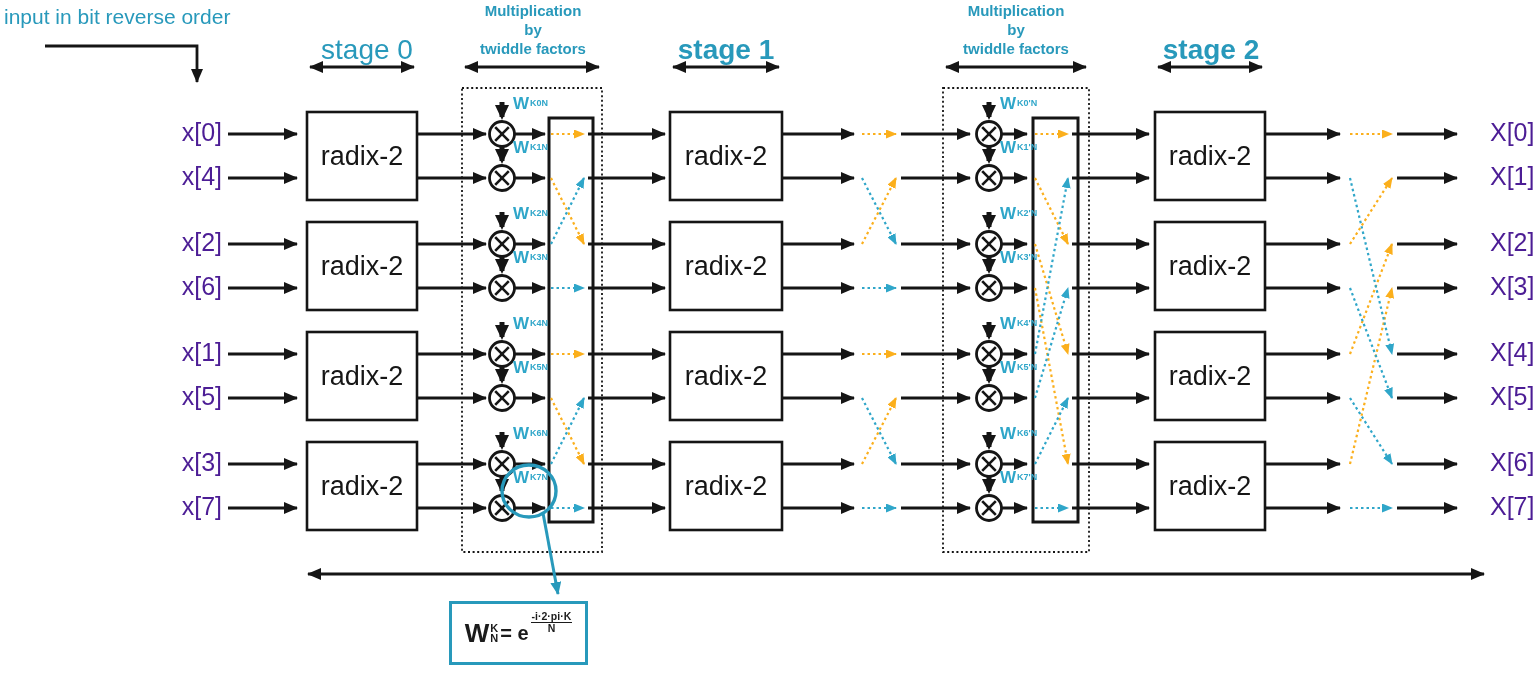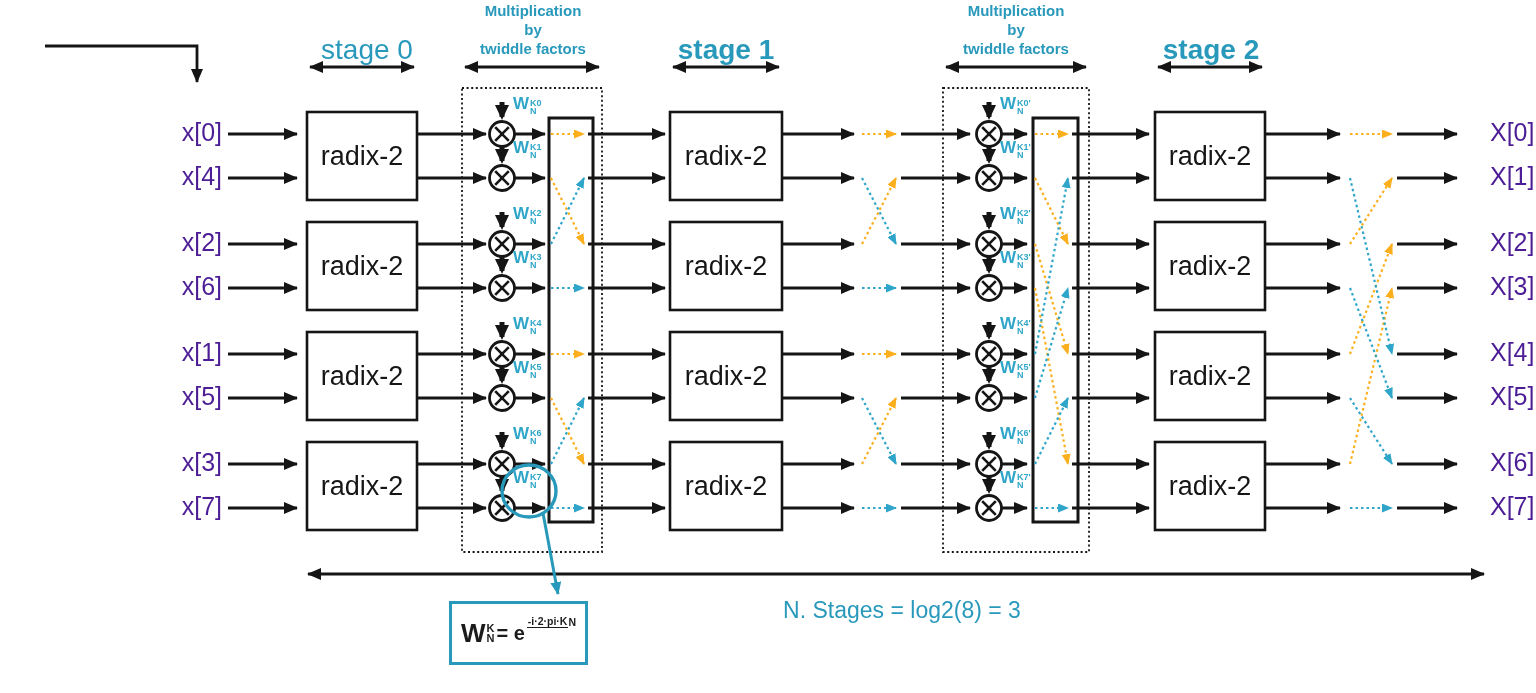--- a/index.html
+++ b/index.html
@@ -5,35 +5,35 @@
   html,body{margin:0;padding:0;background:#fff;}
   .canvas{position:relative;width:1536px;height:693px;background:#ffffff;
           font-family:"Liberation Sans",sans-serif;overflow:hidden;}
   .canvas svg{position:absolute;left:0;top:0;}
   svg text{font-family:"Liberation Sans",sans-serif;}
   .lbl{position:absolute;white-space:pre-line;}
   .teal{color:#2899bb;}
   .io-label{position:absolute;font-size:25px;color:#4c1d95;}
   .io-label.in{width:72px;text-align:right;}
   .wlabel{position:absolute;color:#2fa6c9;font-weight:bold;font-size:17px;line-height:15px;}
-  .wscripts{display:inline-flex;flex-direction:column;font-size:9px;line-height:8px;
+  .wscripts{display:inline-flex;flex-direction:row;font-size:9px;line-height:8px;
             vertical-align:3px;margin-left:1px;font-weight:bold;}
   .mult-label{font-size:15px;line-height:19px;text-align:center;font-weight:bold;}
   .stage-label{font-size:28px;text-align:center;}
   .note-label{font-size:21px;}
   .nstages-label{font-size:23px;text-align:center;}
   .caption-label{font-size:23px;text-align:center;}
   .formula-box{position:absolute;left:449px;top:601px;width:133px;height:58px;
                border:3px solid #2899bb;background:#fff;display:flex;align-items:center;
                justify-content:center;color:#1b1b1b;}
   .fw{font-size:26px;font-weight:600;}
   .fscripts{display:inline-flex;flex-direction:column;font-size:11px;line-height:10px;
             vertical-align:6px;margin:0 2px 0 1px;font-weight:600;}
   .feq{font-size:20px;font-weight:600;margin-right:2px;}
-  .ffrac{display:inline-flex;flex-direction:row;align-items:center;font-size:10.5px;
+  .ffrac{display:inline-flex;flex-direction:column;align-items:center;font-size:10.5px;
          line-height:11px;font-weight:600;transform:translateY(-11px);}
   .fnum{border-bottom:1.5px solid #1b1b1b;padding:0 1px;}
 </style>
 </head>
 <body>
 
 <div class="canvas">
   <svg id="d" width="1536" height="693" viewBox="0 0 1536 693">
       <defs>
         <marker id="mAe" markerUnits="userSpaceOnUse" markerWidth="14" markerHeight="12" refX="13" refY="6" orient="auto">
@@ -263,33 +263,33 @@
       <line x1="1350" y1="354" x2="1392" y2="244" stroke="#fbaf1c" stroke-width="2.2" stroke-dasharray="2.5 3" marker-end="url(#mY)"></line>
       <line x1="1350" y1="464" x2="1392" y2="288" stroke="#fbaf1c" stroke-width="2.2" stroke-dasharray="2.5 3" marker-end="url(#mY)"></line>
       <line x1="1350" y1="178" x2="1392" y2="354" stroke="#2fa6c9" stroke-width="2.2" stroke-dasharray="2.5 3" marker-end="url(#mB)"></line>
       <line x1="1350" y1="288" x2="1392" y2="398" stroke="#2fa6c9" stroke-width="2.2" stroke-dasharray="2.5 3" marker-end="url(#mB)"></line>
       <line x1="1350" y1="398" x2="1392" y2="464" stroke="#2fa6c9" stroke-width="2.2" stroke-dasharray="2.5 3" marker-end="url(#mB)"></line>
       <line x1="1350" y1="508" x2="1392" y2="508" stroke="#2fa6c9" stroke-width="2.2" stroke-dasharray="2.5 3" marker-end="url(#mB)"></line>
       <ellipse cx="529" cy="491" rx="27" ry="26" fill="none" stroke="#2899bb" stroke-width="3.4"></ellipse>
       <line x1="543" y1="513" x2="558" y2="594" stroke="#2899bb" stroke-width="3" marker-end="url(#mT)"></line>
     </svg>
 
+  <div class="lbl teal note-label" style="left:4px;top:5px;">input in bit reverse order</div>
 
   <div class="lbl teal stage-label" style="left:297px;top:34px;width:140px;">stage 0</div>
   <div class="lbl teal stage-label" style="left:656px;top:34px;width:140px;font-weight:bold;">stage 1</div>
   <div class="lbl teal stage-label" style="left:1141px;top:34px;width:140px;font-weight:bold;">stage 2</div>
 
   <div class="lbl teal mult-label" style="left:443px;top:1px;width:180px;">Multiplication
 by
 twiddle factors</div>
   <div class="lbl teal mult-label" style="left:926px;top:1px;width:180px;">Multiplication
 by
 twiddle factors</div>
 
-  <div class="lbl teal nstages-label" style="left:702px;top:597px;width:400px;">N. Stages = log2(8) = 3</div>
 
   <div class="formula-box">
     <span class="fw">W</span>
       <span class="fscripts">
         <span>K</span>
         <span>N</span>
       </span>
     <span class="feq">= e</span>
     <span class="ffrac">
         <span class="fnum">-i·2·pi·K</span>

